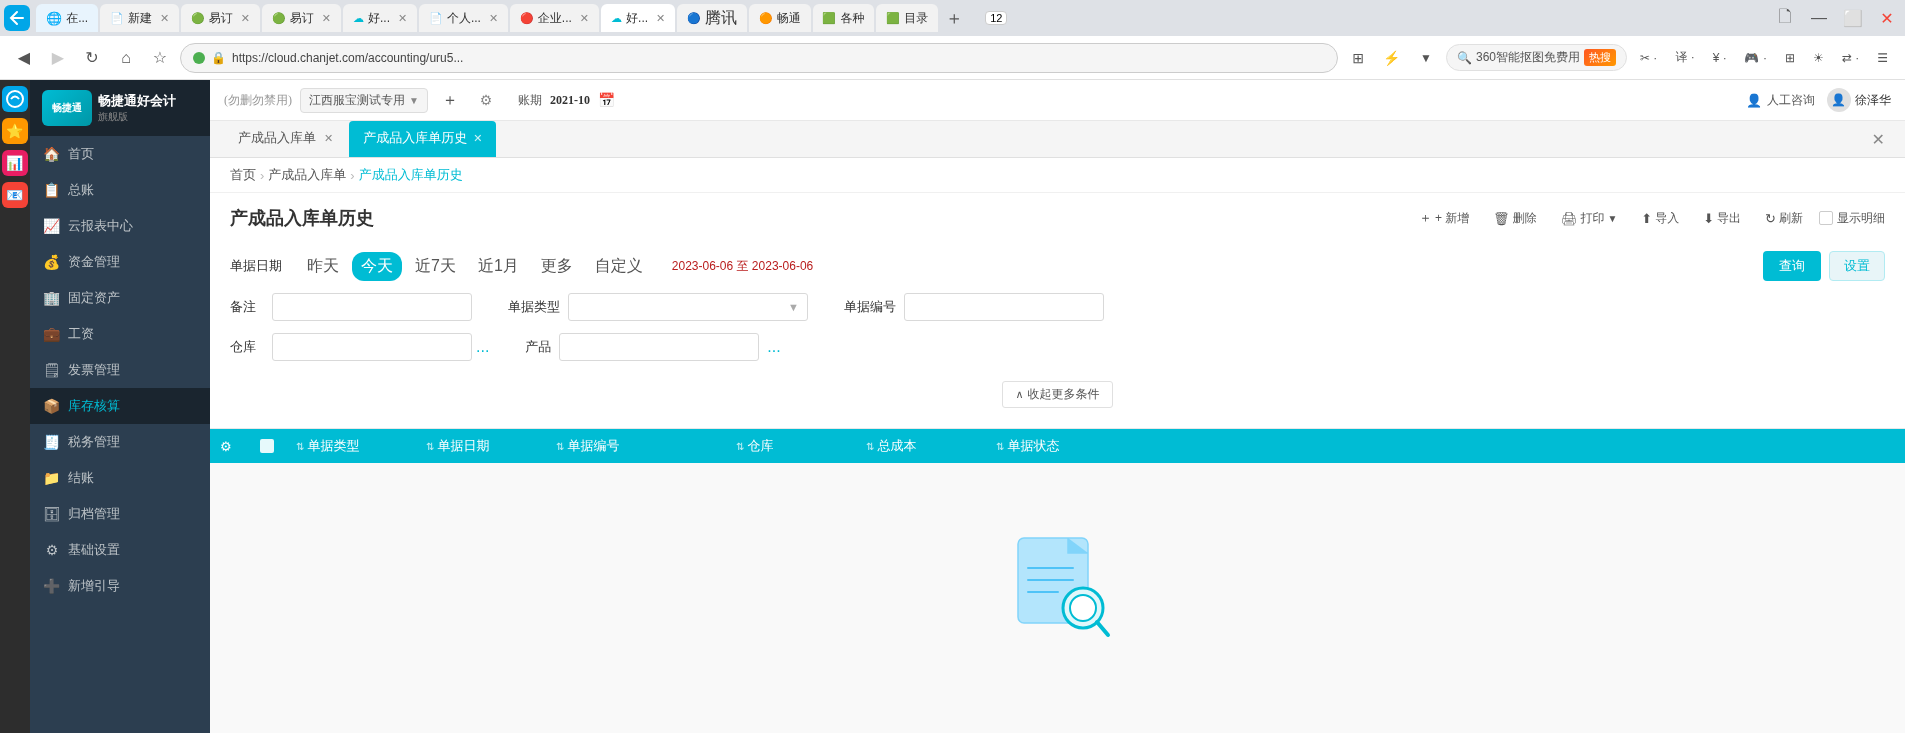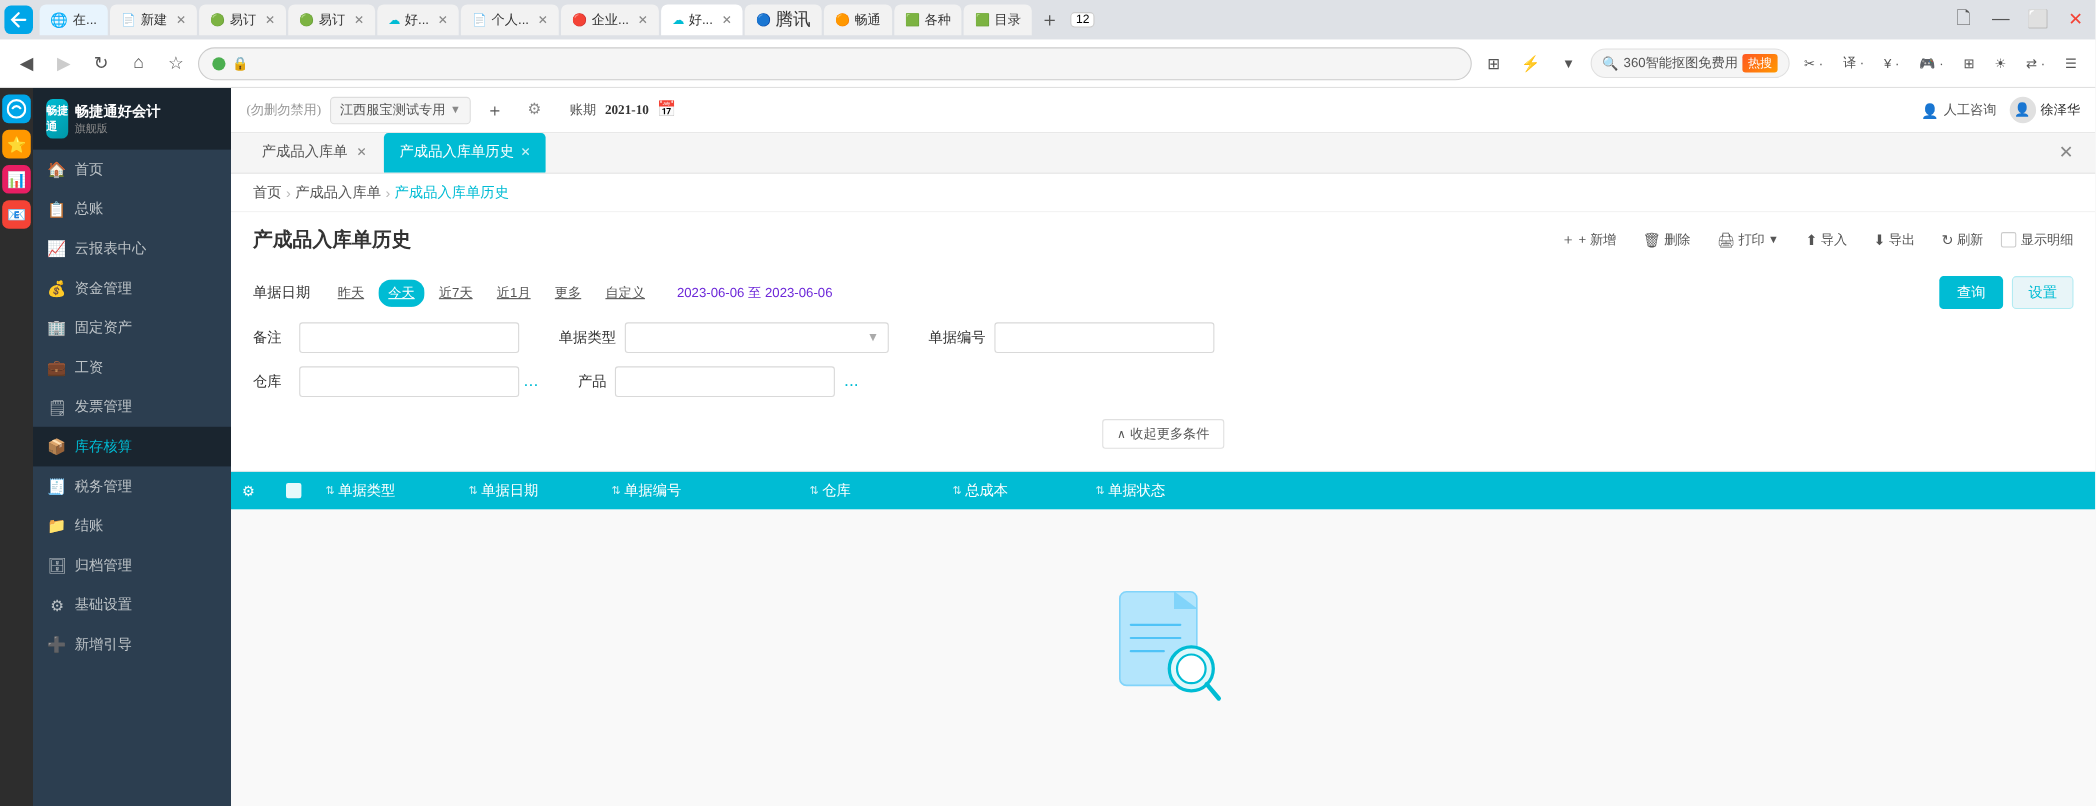--- a/index.html
+++ b/index.html
@@ -7,21 +7,21 @@
 
     
     .browser-frame { width: 1905px; height: 733px; display: flex; flex-direction: column; background: #f2f2f2; }
 
     
     .tab-bar { display: flex; align-items: center; background: #dee1e6; height: 36px; padding: 0 4px; gap: 2px; }
     .tab { display: flex; align-items: center; height: 28px; padding: 0 10px; border-radius: 6px 6px 0 0; font-size: 12px; background: #f2f2f2; color: #333; max-width: 160px; white-space: nowrap; overflow: hidden; text-overflow: ellipsis; cursor: pointer; position: relative; gap: 4px; }
     .tab.active { background: #fff; z-index: 2; }
     .tab-close { margin-left: 4px; color: #888; font-size: 11px; cursor: pointer; flex-shrink: 0; }
     .tab-new { width: 28px; height: 28px; display: flex; align-items: center; justify-content: center; cursor: pointer; color: #555; font-size: 18px; }
-    .tab-count { background: #fff; border: 1px solid #ccc; border-radius: 4px; padding: 0 4px; font-size: 11px; margin-left: 3px; }
+    .tab-count { background: #fff; border: 1px solid #ccc; border-radius: 4px; padding: 0 4px; font-size: 11px; margin-left: 15px; }
     .tab-bar-right { margin-left: auto; display: flex; align-items: center; gap: 6px; }
     .tb-btn { width: 28px; height: 28px; display: flex; align-items: center; justify-content: center; cursor: pointer; font-size: 16px; color: #555; }
 
     
     .nav-bar { height: 44px; background: #fff; display: flex; align-items: center; padding: 0 10px; gap: 6px; border-bottom: 1px solid #e0e0e0; }
     .nav-btn { width: 28px; height: 28px; display: flex; align-items: center; justify-content: center; cursor: pointer; color: #555; font-size: 16px; border-radius: 4px; }
     .address-bar { flex: 1; height: 30px; border: 1px solid #ccc; border-radius: 15px; display: flex; align-items: center; padding: 0 12px; gap: 6px; background: #f5f5f5; font-size: 12px; color: #333; }
     .address-icon { width: 12px; height: 12px; background: #4caf50; border-radius: 50%; flex-shrink: 0; }
     .address-text { flex: 1; font-size: 12px; color: #444; }
     .search-box { display: flex; align-items: center; gap: 4px; background: #f5f5f5; border: 1px solid #e0e0e0; border-radius: 15px; padding: 4px 10px; font-size: 12px; color: #555; }
@@ -32,21 +32,21 @@
     
     .app-layout { display: flex; flex: 1; height: calc(733px - 80px); }
 
     
     .app-icons { width: 30px; background: #2d2d2d; display: flex; flex-direction: column; align-items: center; padding: 6px 0; gap: 6px; }
     .app-icon-item { width: 26px; height: 26px; border-radius: 6px; display: flex; align-items: center; justify-content: center; cursor: pointer; font-size: 14px; }
 
     
     .sidebar { width: 180px; background: #2c3e50; color: #ccc; display: flex; flex-direction: column; }
     .sidebar-header { background: #1a252f; padding: 10px 12px; display: flex; align-items: center; gap: 6px; }
-    .sidebar-logo { width: 20px; height: 36px; background: linear-gradient(135deg, #00bcd4, #0097a7); border-radius: 6px; display: flex; align-items: center; justify-content: center; color: white; font-size: 11px; font-weight: bold; }
+    .sidebar-logo { width: 50px; height: 36px; background: linear-gradient(135deg, #00bcd4, #0097a7); border-radius: 6px; display: flex; align-items: center; justify-content: center; color: white; font-size: 11px; font-weight: bold; }
     .sidebar-title { font-size: 13px; color: #fff; font-weight: bold; }
     .sidebar-subtitle { font-size: 10px; color: #888; }
     .sidebar-menu { flex: 1; overflow-y: auto; }
     .sidebar-item { display: flex; align-items: center; gap: 8px; padding: 9px 14px; cursor: pointer; font-size: 13px; color: #bdc3c7; }
     .sidebar-item.active { background: #1a252f; color: #00bcd4; }
     .sidebar-item-icon { width: 16px; height: 16px; display: flex; align-items: center; justify-content: center; font-size: 14px; flex-shrink: 0; }
 
     
     .main-content { flex: 1; background: #fff; display: flex; flex-direction: column; overflow: hidden; }
     .company-selector { display: flex; align-items: center; gap: 4px; font-size: 12px; color: #555; background: #f5f5f5; border: 1px solid #ddd; border-radius: 4px; padding: 3px 8px; cursor: pointer; }
@@ -67,23 +67,23 @@
     .page-title { font-size: 18px; font-weight: bold; color: #333; }
     .action-bar { display: flex; align-items: center; gap: 8px; }
     .action-btn { display: flex; align-items: center; gap: 3px; font-size: 12px; color: #555; cursor: pointer; padding: 4px 8px; border-radius: 3px; }
     .action-btn .btn-icon { font-size: 13px; }
 
     
     .filter-section { background: #fff; margin: 0; padding: 12px 20px; border-bottom: 1px solid #e8e8e8; }
     .filter-row { display: flex; align-items: center; gap: 16px; margin-bottom: 12px; flex-wrap: wrap; }
     .filter-label { font-size: 13px; color: #333; white-space: nowrap; }
     .date-filter-group { display: flex; align-items: center; gap: 4px; }
-    .date-btn { padding: 3px 8px; font-size: 12px; color: #555; cursor: pointer; border-radius: 3px; border: 1px solid transparent; text-decoration: underline; }
+    .date-btn { padding: 3px 8px; font-size: 16px; color: #555; cursor: pointer; border-radius: 3px; border: 1px solid transparent; }
     .date-btn.active { background: #00bcd4; color: #fff; border-radius: 12px; }
-    .date-range { font-size: 12px; color: #6d28d9; margin-left: 4px; }
+    .date-range { font-size: 12px; color: #b91c1c; margin-left: 4px; }
     .filter-input { height: 28px; border: 1px solid #d9d9d9; border-radius: 3px; padding: 0 8px; font-size: 12px; min-width: 180px; color: #333; background: #fff; }
     .filter-select { height: 28px; border: 1px solid #d9d9d9; border-radius: 3px; padding: 0 8px; font-size: 12px; min-width: 200px; background: #fff; color: #333; cursor: pointer; display: flex; align-items: center; justify-content: space-between; }
     .filter-dots { color: #00bcd4; cursor: pointer; font-size: 16px; }
     .collapse-btn { display: flex; align-items: center; justify-content: center; gap: 4px; font-size: 12px; color: #555; cursor: pointer; padding: 4px 12px; background: #fff; border: 1px solid #e0e0e0; border-radius: 3px; margin: 8px auto; }
 
     
     .table-section { padding: 0 0; flex: 1; }
     .sort-icon { font-size: 10px; color: rgba(255,255,255,0.8); }
 
     
@@ -189,20 +189,21 @@
   <div class="nav-bar">
     <div class="nav-btn">◀</div>
     <div class="nav-btn" style="color:#ccc;">▶</div>
     <div class="nav-btn">↻</div>
     <div class="nav-btn">⌂</div>
     <div class="nav-btn">☆</div>
 
     <div class="address-bar">
       <div class="address-icon"></div>
       <span style="font-size:12px;color:#555;">🔒</span>
+      <span class="address-text">https://cloud.chanjet.com/accounting/uru5...</span>
     </div>
 
     <div class="nav-btn" style="font-size:14px;">⊞</div>
     <div class="nav-btn" style="font-size:14px;">⚡</div>
     <div class="nav-btn" style="font-size:12px;">▼</div>
 
     <div class="search-box">
       <span style="font-size:12px;color:#888;">🔍</span>
       <span>360智能抠图免费用</span>
       <span class="hot-label">热搜</span>

